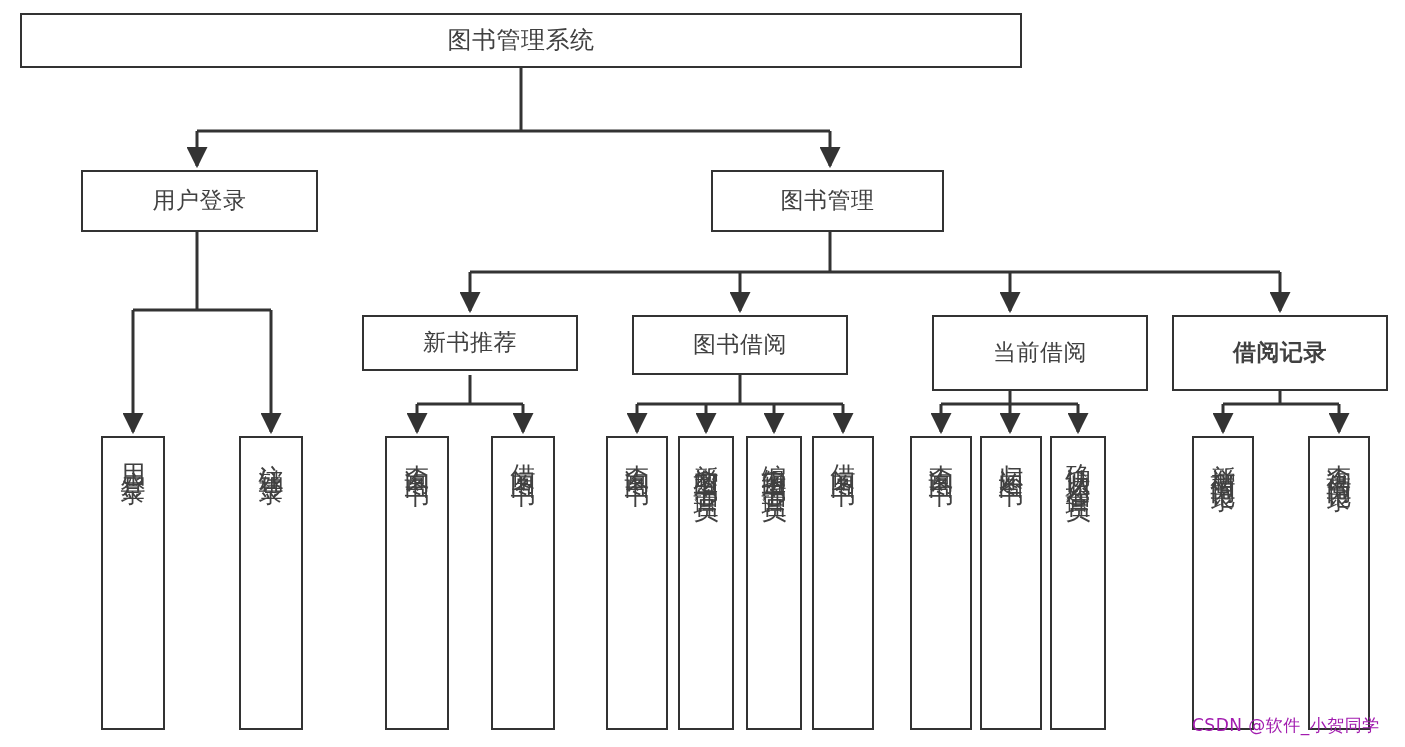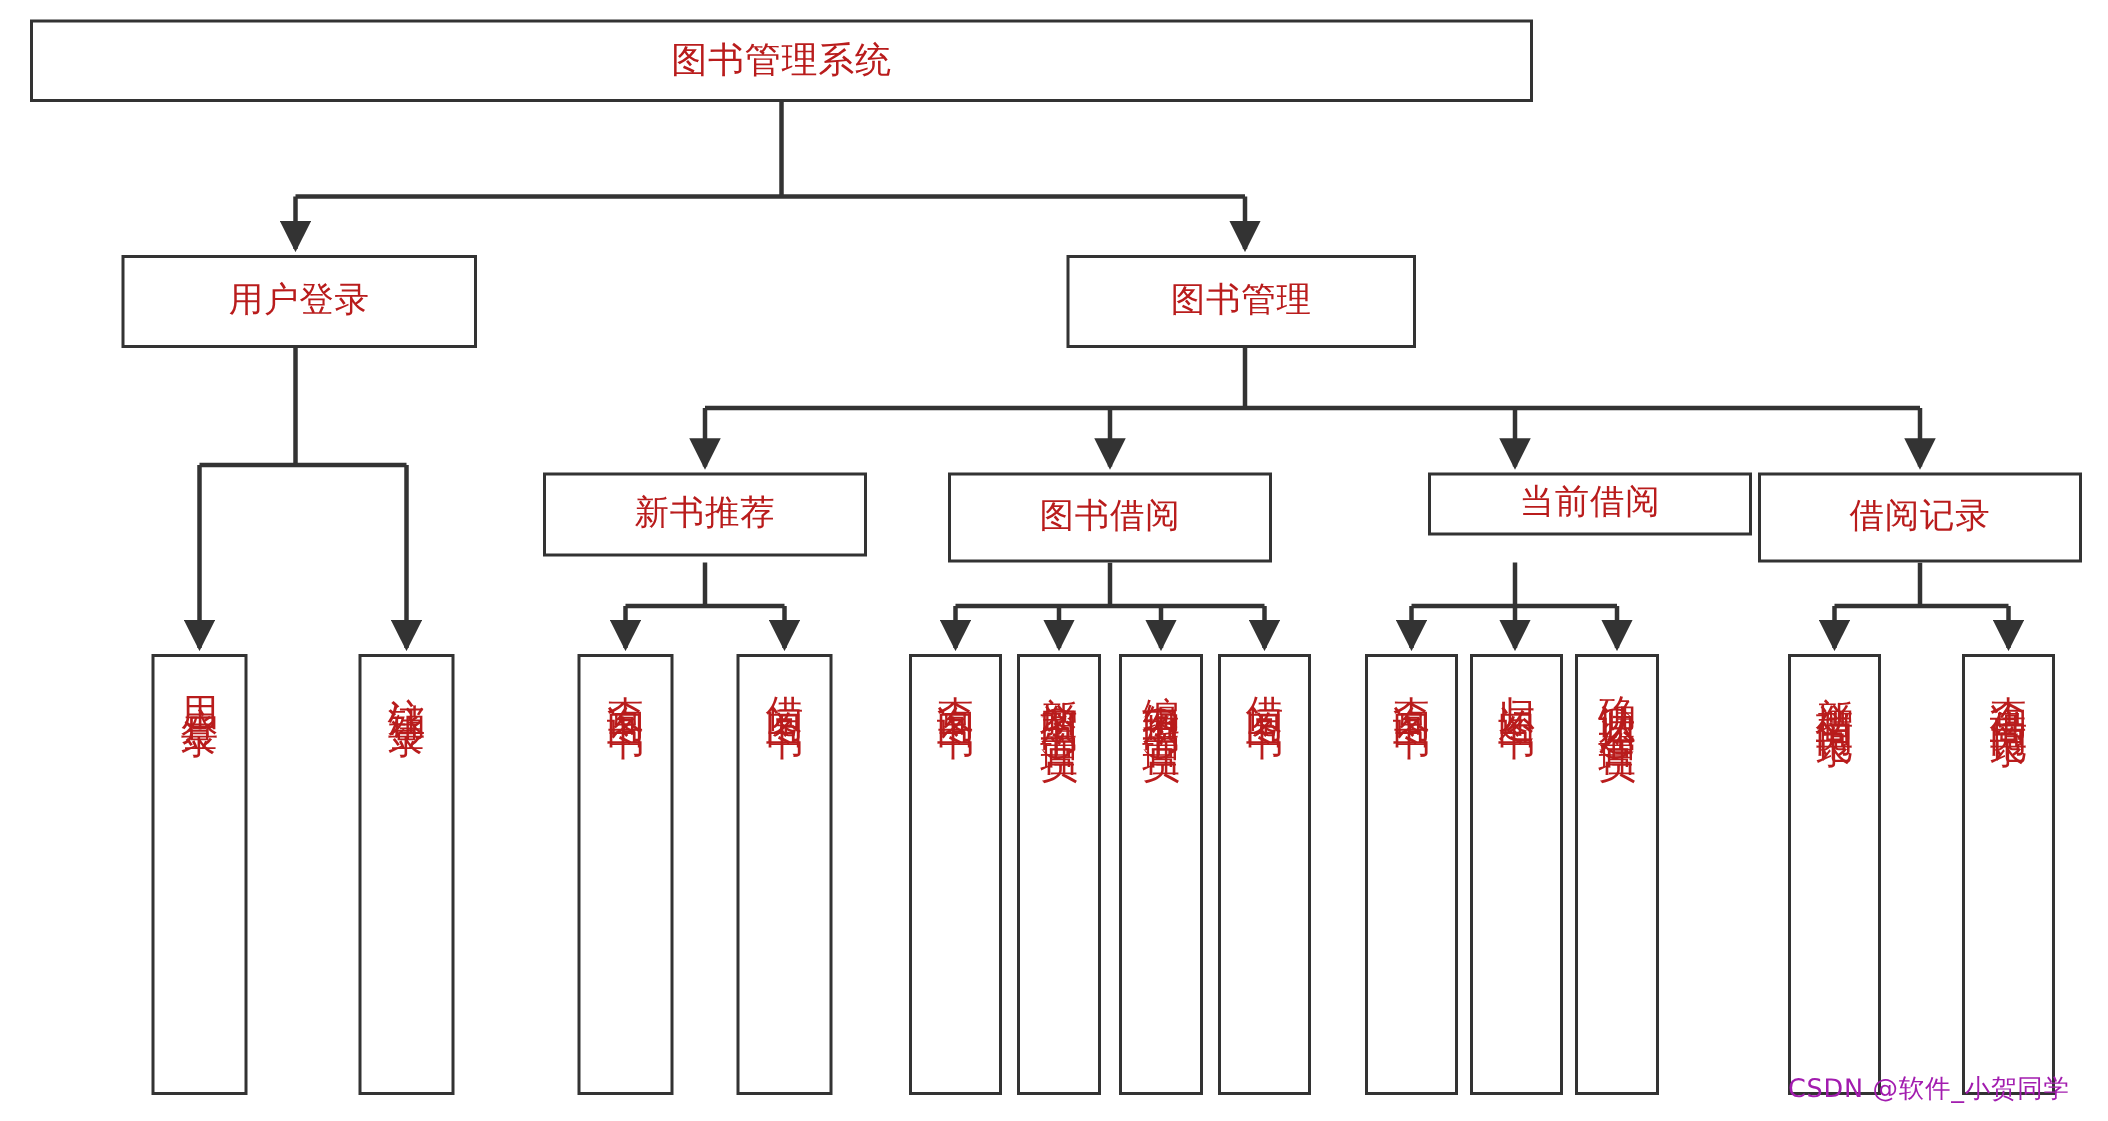--- a/index.html
+++ b/index.html
@@ -24,21 +24,21 @@
   }
   .node{
     position:absolute;
     box-sizing:border-box;
     background:#ffffff;
     border:2.5px solid #333333;
     display:flex;
     align-items:center;
     justify-content:center;
     text-align:left;
-    color:#b91c1c;
+    color:#404040;
   }
   .node .label{
     display:block;
     line-height:1.18;
     letter-spacing:0.5px;
   }
   
   .node.h .label{
     font-size:23px;
     writing-mode:horizontal-tb;
@@ -137,25 +137,25 @@
   </div>
 
   <div class="node h" style="left:362px; top:315px; width:216px; height:56px;">
     <span class="label">新书推荐</span>
   </div>
 
   <div class="node h" style="left:632px; top:315px; width:216px; height:60px;">
     <span class="label">图书借阅</span>
   </div>
 
-  <div class="node h" style="left:952px; top:315px; width:216px; height:42px;">
+  <div class="node h" style="left:932px; top:315px; width:216px; height:76px;">
     <span class="label">当前借阅</span>
   </div>
 
-  <div class="node h" style="left:1172px; top:315px; width:216px; height:60px;">
+  <div class="node h" style="left:1172px; top:315px; width:216px; height:76px;font-weight:bold;">
     <span class="label">借阅记录</span>
   </div>
 
   <div class="node v" style="left:101px; top:436px; width:64px; height:294px;">
     <span class="label">用户登录</span>
   </div>
 
   <div class="node v" style="left:239px; top:436px; width:64px; height:294px;">
     <span class="label">注销登录</span>
   </div>

